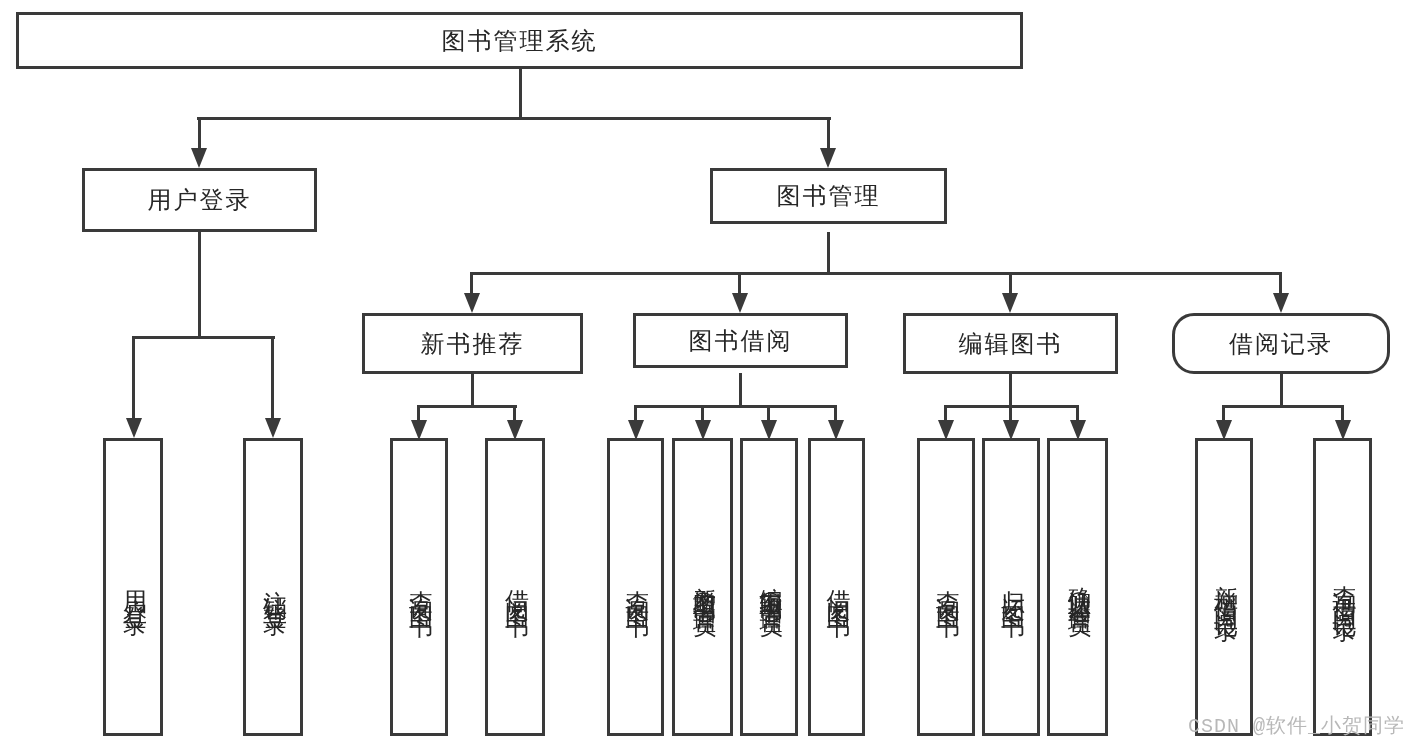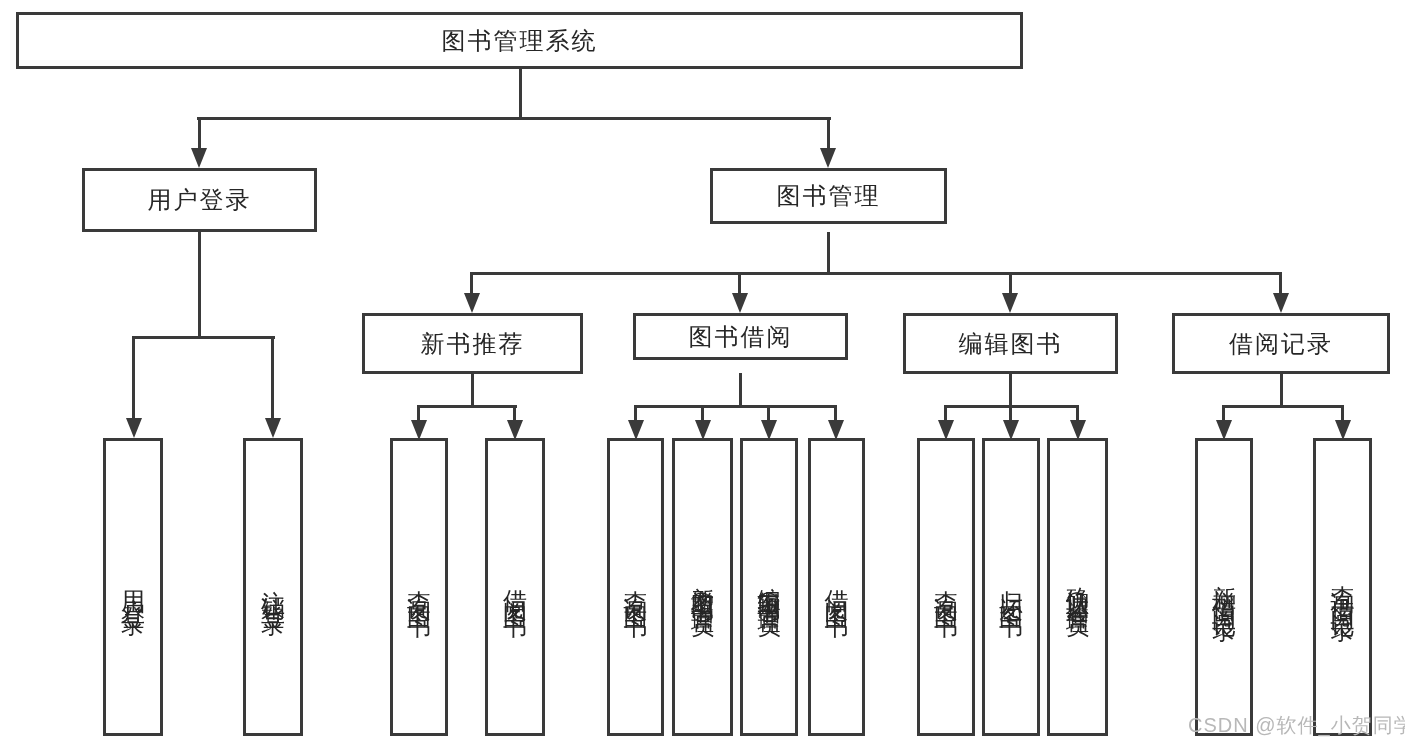--- a/index.html
+++ b/index.html
@@ -6,21 +6,21 @@
     --line:#3a3a3a;
     --text:#262626;
     --wm:#b8b8b8;
     --bg:#ffffff;
   }
   html,body{margin:0;padding:0;background:var(--bg);}
   .canvas{
     position:relative;
     width:1405px;height:747px;
     background:var(--bg);
-    font-family:Liberation Sans, sans-serif;
+    font-family:Liberation Mono, monospace;
     overflow:hidden;
   }
   .hbox{
     position:absolute;
     box-sizing:border-box;
     border:3px solid var(--line);
     background:#fff;
     display:flex;align-items:center;justify-content:center;
     font-size:24px;letter-spacing:2px;color:var(--text);
     white-space:nowrap;
@@ -94,27 +94,27 @@
   <div class="line" style="left:738px;top:272px;width:3px;height:23px;"></div>
   <div class="arrow" style="left:732px;top:293px;"></div>
   <div class="line" style="left:1009px;top:272px;width:3px;height:23px;"></div>
   <div class="arrow" style="left:1002px;top:293px;"></div>
   <div class="line" style="left:1279px;top:272px;width:3px;height:23px;"></div>
   <div class="arrow" style="left:1273px;top:293px;"></div>
 
   <div class="hbox" style="left:362px;top:313px;width:221px;height:61px;">
     <span>新书推荐</span>
   </div>
-  <div class="hbox" style="left:633px;top:313px;width:215px;height:47px;">
+  <div class="hbox" style="left:633px;top:313px;width:215px;height:55px;">
     <span>图书借阅</span>
   </div>
   <div class="hbox" style="left:903px;top:313px;width:215px;height:61px;">
     <span>编辑图书</span>
   </div>
-  <div class="hbox" style="left:1172px;top:313px;width:218px;height:61px;">
+  <div class="hbox" style="left:1172px;top:313px;width:218px;height:61px;border-radius:22px;">
     <span>借阅记录</span>
   </div>
 
   <div class="line" style="left:471px;top:373px;width:3px;height:35px;"></div>
   <div class="line" style="left:417px;top:405px;width:100px;height:3px;"></div>
   <div class="line" style="left:417px;top:405px;width:3px;height:17px;"></div>
   <div class="arrow" style="left:411px;top:420px;"></div>
   <div class="line" style="left:513px;top:405px;width:3px;height:17px;"></div>
   <div class="arrow" style="left:507px;top:420px;"></div>
 

